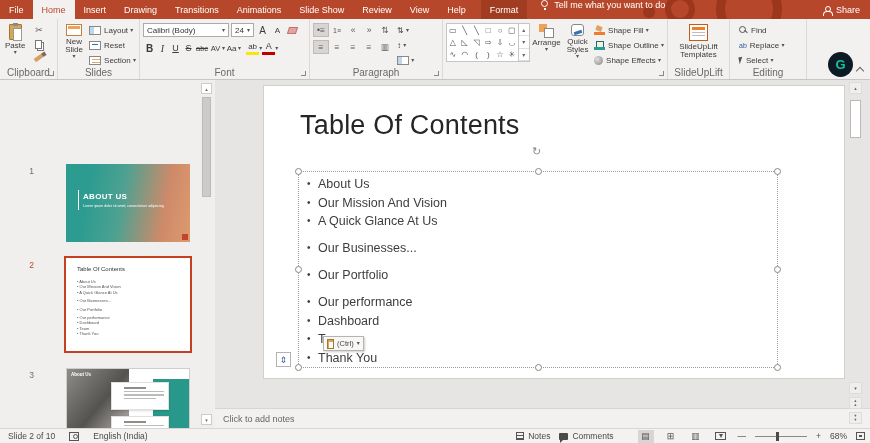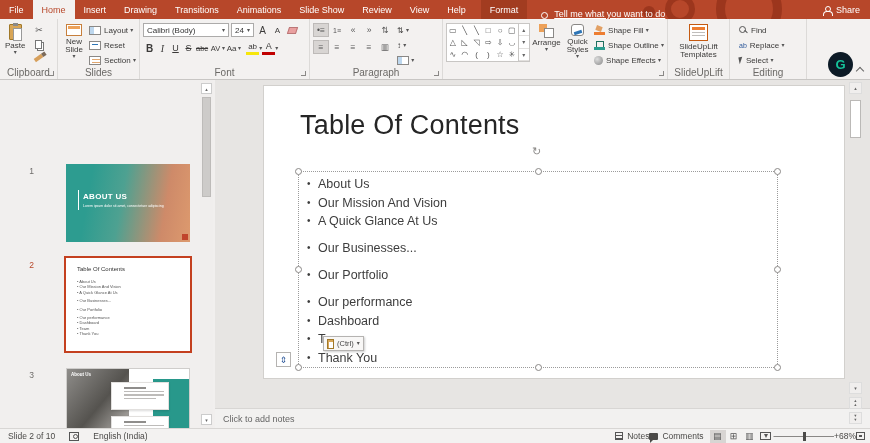--- a/index.html
+++ b/index.html
@@ -4,21 +4,21 @@
 <style>
 *{margin:0;padding:0;box-sizing:border-box;}
 html,body{width:870px;height:443px;overflow:hidden;}
 body{font-family:"Liberation Sans",sans-serif;font-size:9px;color:#444;background:#E7E5E3;position:relative;}
 
 
 .titlebar{position:absolute;top:0;left:0;right:0;height:19px;background:#B7472A;display:flex;align-items:stretch;color:#fff;overflow:hidden;z-index:30;}
 .tab{padding:0 9px;display:flex;align-items:center;font-size:9px;white-space:nowrap;z-index:2;}
 .tab.active{background:#F3F1F0;color:#B7472A;}
 .tab.format{background:#A23C20;margin-left:6px;}
-.tellme{display:flex;align-items:flex-end;margin-left:14px;z-index:2;text-decoration:underline;}
+.tellme{display:flex;align-items:flex-start;margin-left:14px;z-index:2;}
 .bulb{width:7px;height:7px;border:1px solid #fff;border-radius:50%;position:relative;margin-right:6px;display:inline-block;}
 .bulb::after{content:'';position:absolute;left:2px;top:7px;width:2px;height:2px;background:#fff;}
 .share{margin-left:auto;display:flex;align-items:center;padding:0 10px;z-index:2;}
 .person{width:8px;height:8px;position:relative;margin-right:5px;display:inline-block;}
 .person::before{content:'';position:absolute;left:2px;top:0;width:4px;height:4px;border:1px solid #fff;border-radius:50%;}
 .person::after{content:'';position:absolute;left:0;top:5px;width:8px;height:4px;border:1px solid #fff;border-bottom:none;border-radius:4px 4px 0 0;}
 .deco{position:absolute;border-radius:50%;border:9px solid rgba(125,34,14,.45);z-index:1;}
 .deco.d1{width:66px;height:66px;right:88px;top:-24px;}
 .deco.d2{width:30px;height:30px;right:175px;top:-6px;border-width:6px;}
 .deco.d3{width:12px;height:12px;right:215px;top:6px;background:rgba(125,34,14,.45);border:none;}
@@ -135,21 +135,21 @@
 .vscroll .vbtn{position:absolute;left:0;width:13px;height:12px;display:flex;align-items:center;justify-content:center;font-size:5px;color:#666;background:#F0EEED;border:1px solid #DDD;}
 .vscroll .vthumb{position:absolute;left:1px;top:18px;width:11px;height:38px;background:#fff;border:1px solid #BBB9B7;}
 .vscroll .dbl{flex-direction:column;line-height:4px;font-size:4.5px;}
 
 
 .notesbar{position:absolute;left:215px;right:0;top:408px;height:20px;background:#F2F1F0;border-top:1px solid #D8D6D4;display:flex;align-items:center;padding-left:8px;color:#666;font-size:9px;z-index:10;}
 .statusbar{position:absolute;left:0;right:0;top:428px;height:15px;background:#F3F2F1;border-top:1px solid #D8D6D4;display:flex;align-items:center;font-size:8.5px;color:#4b4a48;z-index:35;}
 .statusbar .lft{display:flex;align-items:center;gap:14px;padding-left:8px;}
 .acc{width:10px;height:9px;border:1px solid #555;position:relative;display:inline-block;}
 .acc::before{content:'';position:absolute;left:3px;top:1px;width:3px;height:3px;border:1px solid #555;border-radius:50%;}
-.statusbar .rgt{margin-left:auto;display:flex;align-items:center;padding-right:5px;}
+.statusbar .rgt{margin-left:auto;display:flex;align-items:center;gap:9px;padding-right:5px;}
 .doc-lines{width:8px;height:8px;border:1px solid #555;background:repeating-linear-gradient(#0000 0 2px,#555 2px 3px);display:inline-block;margin-right:4px;}
 .bubble{width:9px;height:7px;background:#4b4a48;border-radius:1px;position:relative;display:inline-block;margin-right:4px;}
 .bubble::after{content:'';position:absolute;left:1px;bottom:-3px;border-left:3px solid #4b4a48;border-bottom:3px solid transparent;}
 .vicon{width:16px;height:13px;display:flex;align-items:center;justify-content:center;font-size:9px;color:#555;}
 .vicon.sel{background:#D8D5D3;}
 .screen{width:11px;height:8px;border:1px solid #555;position:relative;display:inline-block;}
 .screen::after{content:'';position:absolute;left:3px;top:1px;border-left:2.5px solid transparent;border-right:2.5px solid transparent;border-top:4px solid #555;}
 .ztrack{width:52px;height:1px;background:#8a8886;position:relative;display:inline-block;}
 .zthumb{position:absolute;left:21px;top:-4px;width:3px;height:9px;background:#4b4a48;}
 .fit{width:9px;height:8px;border:1px solid #555;position:relative;display:inline-block;}

